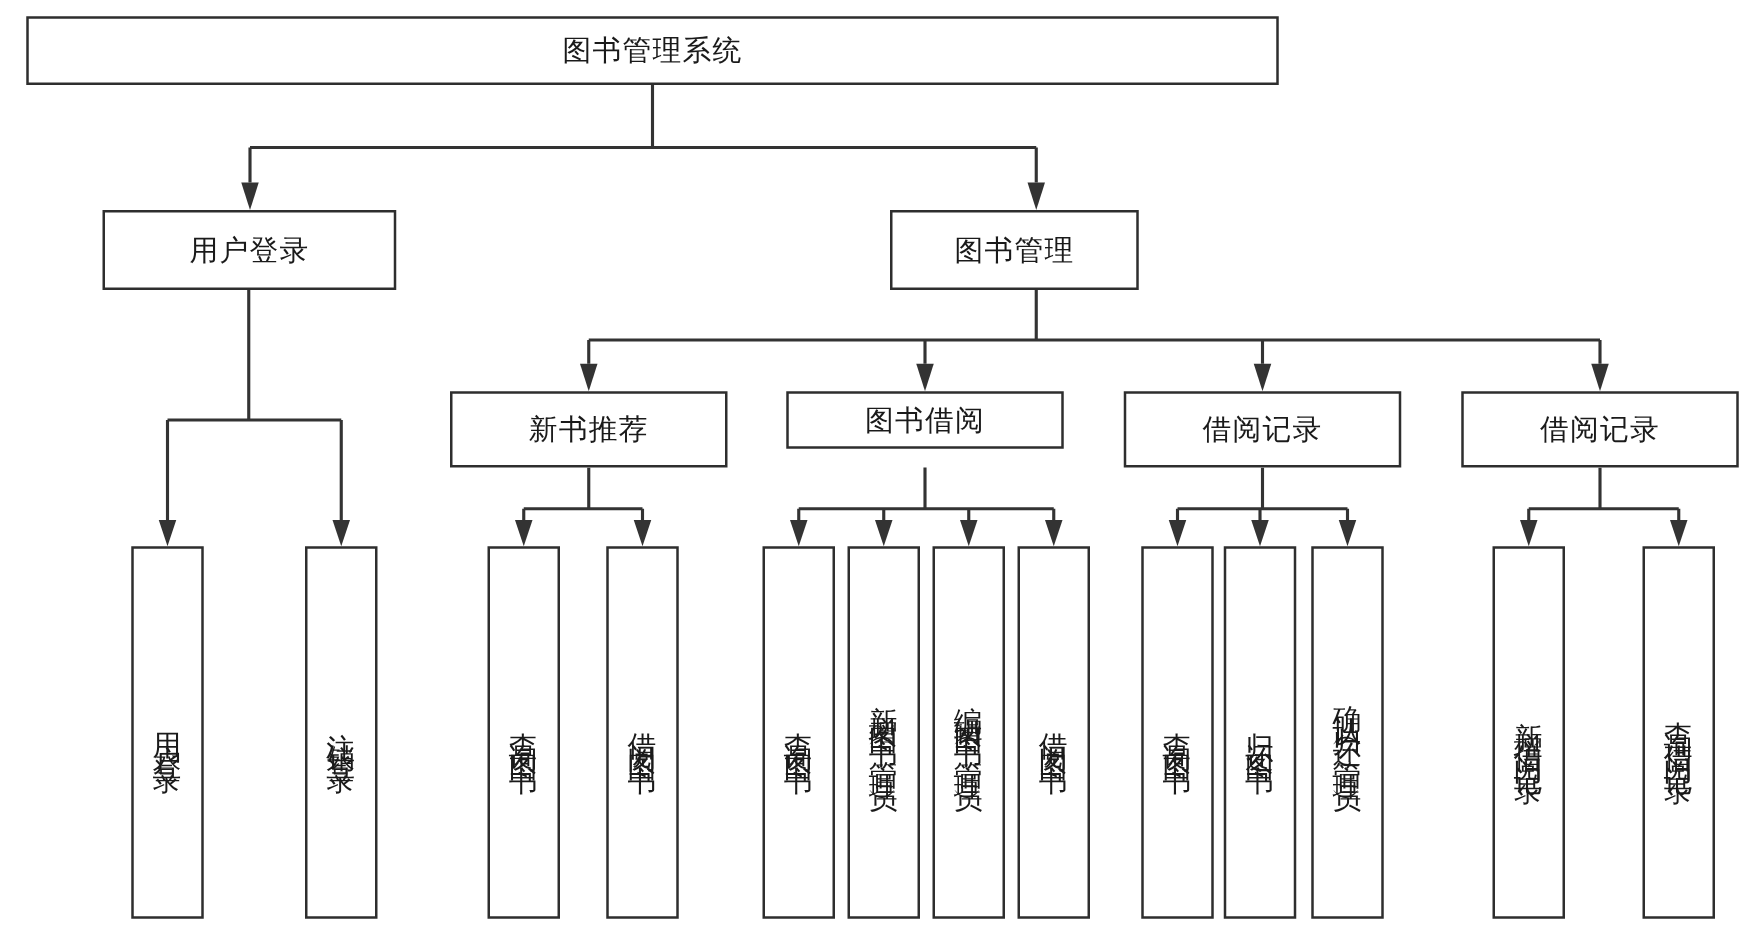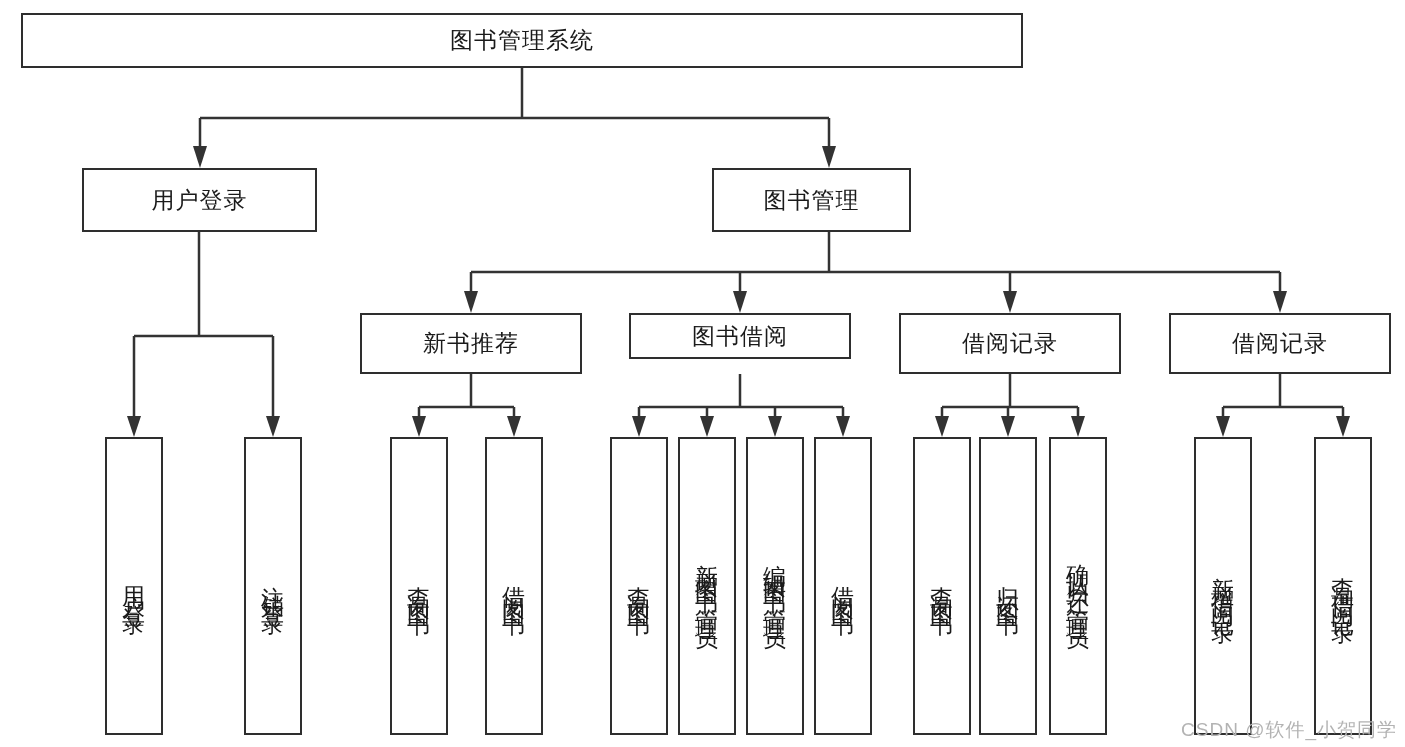--- a/index.html
+++ b/index.html
@@ -92,15 +92,14 @@
   <div class="node v" style="left:746px;top:437px">编辑图书（管理员）</div>
   <div class="node v" style="left:814px;top:437px">借阅图书</div>
 
   <div class="node v" style="left:913px;top:437px">查询图书</div>
   <div class="node v" style="left:979px;top:437px">归还图书</div>
   <div class="node v" style="left:1049px;top:437px">确认归还（管理员）</div>
 
   <div class="node v" style="left:1194px;top:437px">新增借阅记录</div>
   <div class="node v" style="left:1314px;top:437px">查询借阅记录</div>
 
-  <div class="watermark">CSDN @软件_小贺同学</div>
 
 </div>
 
 </body></html>

